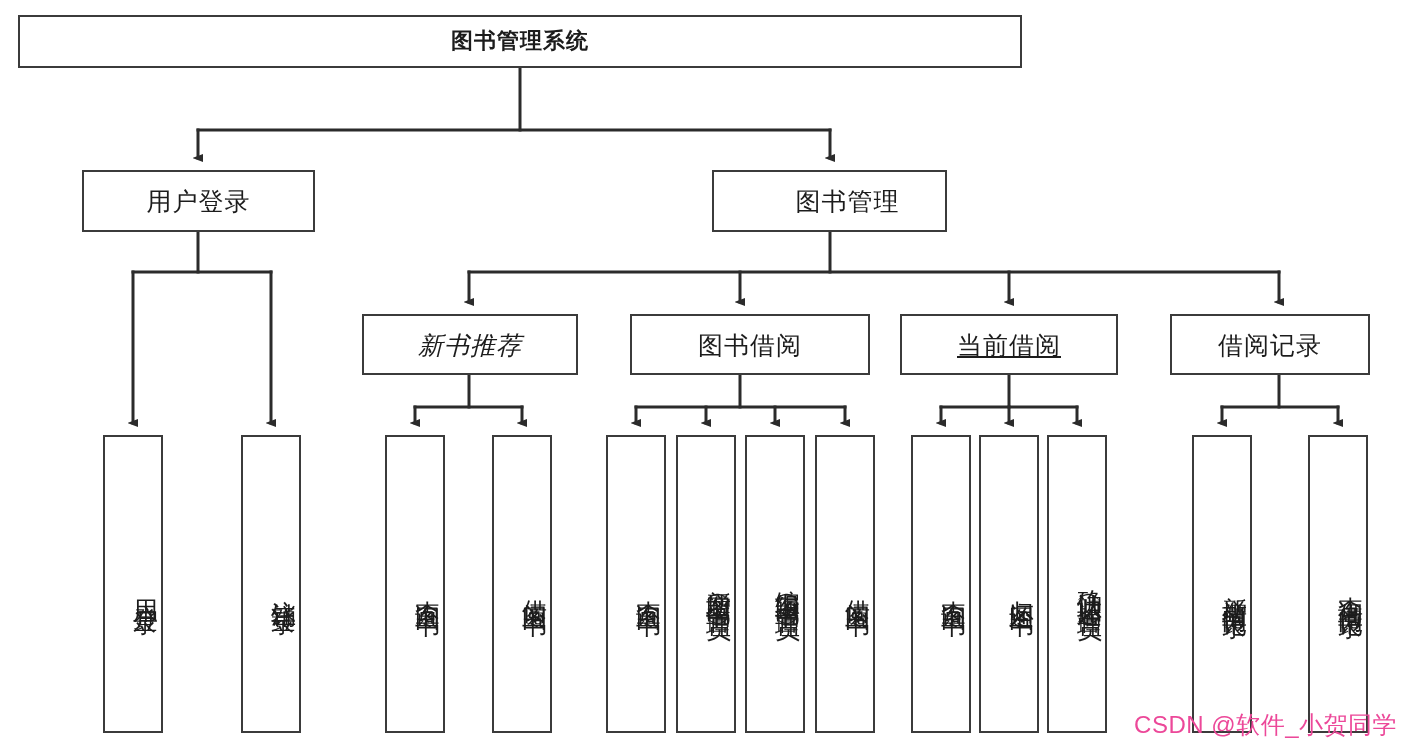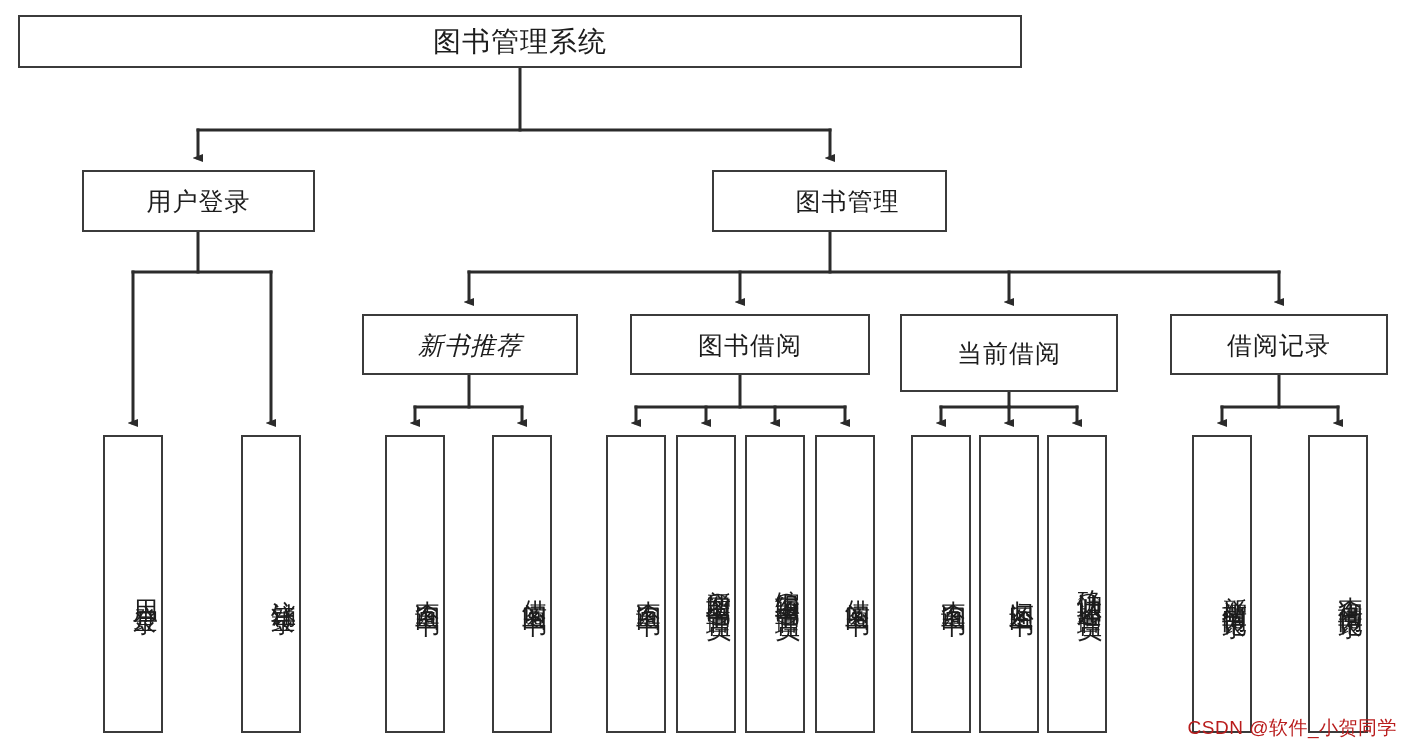--- a/index.html
+++ b/index.html
@@ -52,28 +52,29 @@
     justify-content: center;
   }
   .node.vertical .vlabel {
     writing-mode: vertical-rl;
     text-orientation: upright;
     white-space: nowrap;
     display: block;
     margin-top: 8px;
   }
   .node.root {
-    font-size: 28px;
+    font-size: 22px;
+    font-weight: bold;
   }
   #watermark {
     position: absolute;
     right: 8px;
     bottom: 6px;
-    font-size: 19px;
-    color: #b91c1c;
+    font-size: 24px;
+    color: #ec4899;
     letter-spacing: 0.5px;
     white-space: nowrap;
     user-select: none;
   }
 </style>
 </head>
 <body>
 
 <div id="canvas">
 
@@ -127,22 +128,22 @@
     </g>
   </svg>
 
   <div class="node horizontal root" style="left:18px; top:15px; width:1004px; height:53px;">图书管理系统</div>
 
   <div class="node horizontal" style="left:82px; top:170px; width:233px; height:62px;">用户登录</div>
   <div class="node horizontal" style="left:712px; top:170px; width:235px; height:62px;padding-left:36px;">图书管理</div>
 
   <div class="node horizontal" style="left:362px; top:314px; width:216px; height:61px;font-style:italic;">新书推荐</div>
   <div class="node horizontal" style="left:630px; top:314px; width:240px; height:61px;">图书借阅</div>
-  <div class="node horizontal" style="left:900px; top:314px; width:218px; height:78px;">当前借阅</div>
-  <div class="node horizontal" style="left:1170px; top:314px; width:218px; height:61px;">借阅记录</div>
+  <div class="node horizontal" style="left:900px; top:314px; width:218px; height:61px;text-decoration:underline;">当前借阅</div>
+  <div class="node horizontal" style="left:1170px; top:314px; width:200px; height:61px;">借阅记录</div>
 
   <div class="node vertical" style="left:103px; top:435px; width:60px; height:298px;">
     <span class="vlabel">用户登录</span>
   </div>
   <div class="node vertical" style="left:241px; top:435px; width:60px; height:298px;">
     <span class="vlabel">注销登录</span>
   </div>
 
   <div class="node vertical" style="left:385px; top:435px; width:60px; height:298px;">
     <span class="vlabel">查询图书</span>

